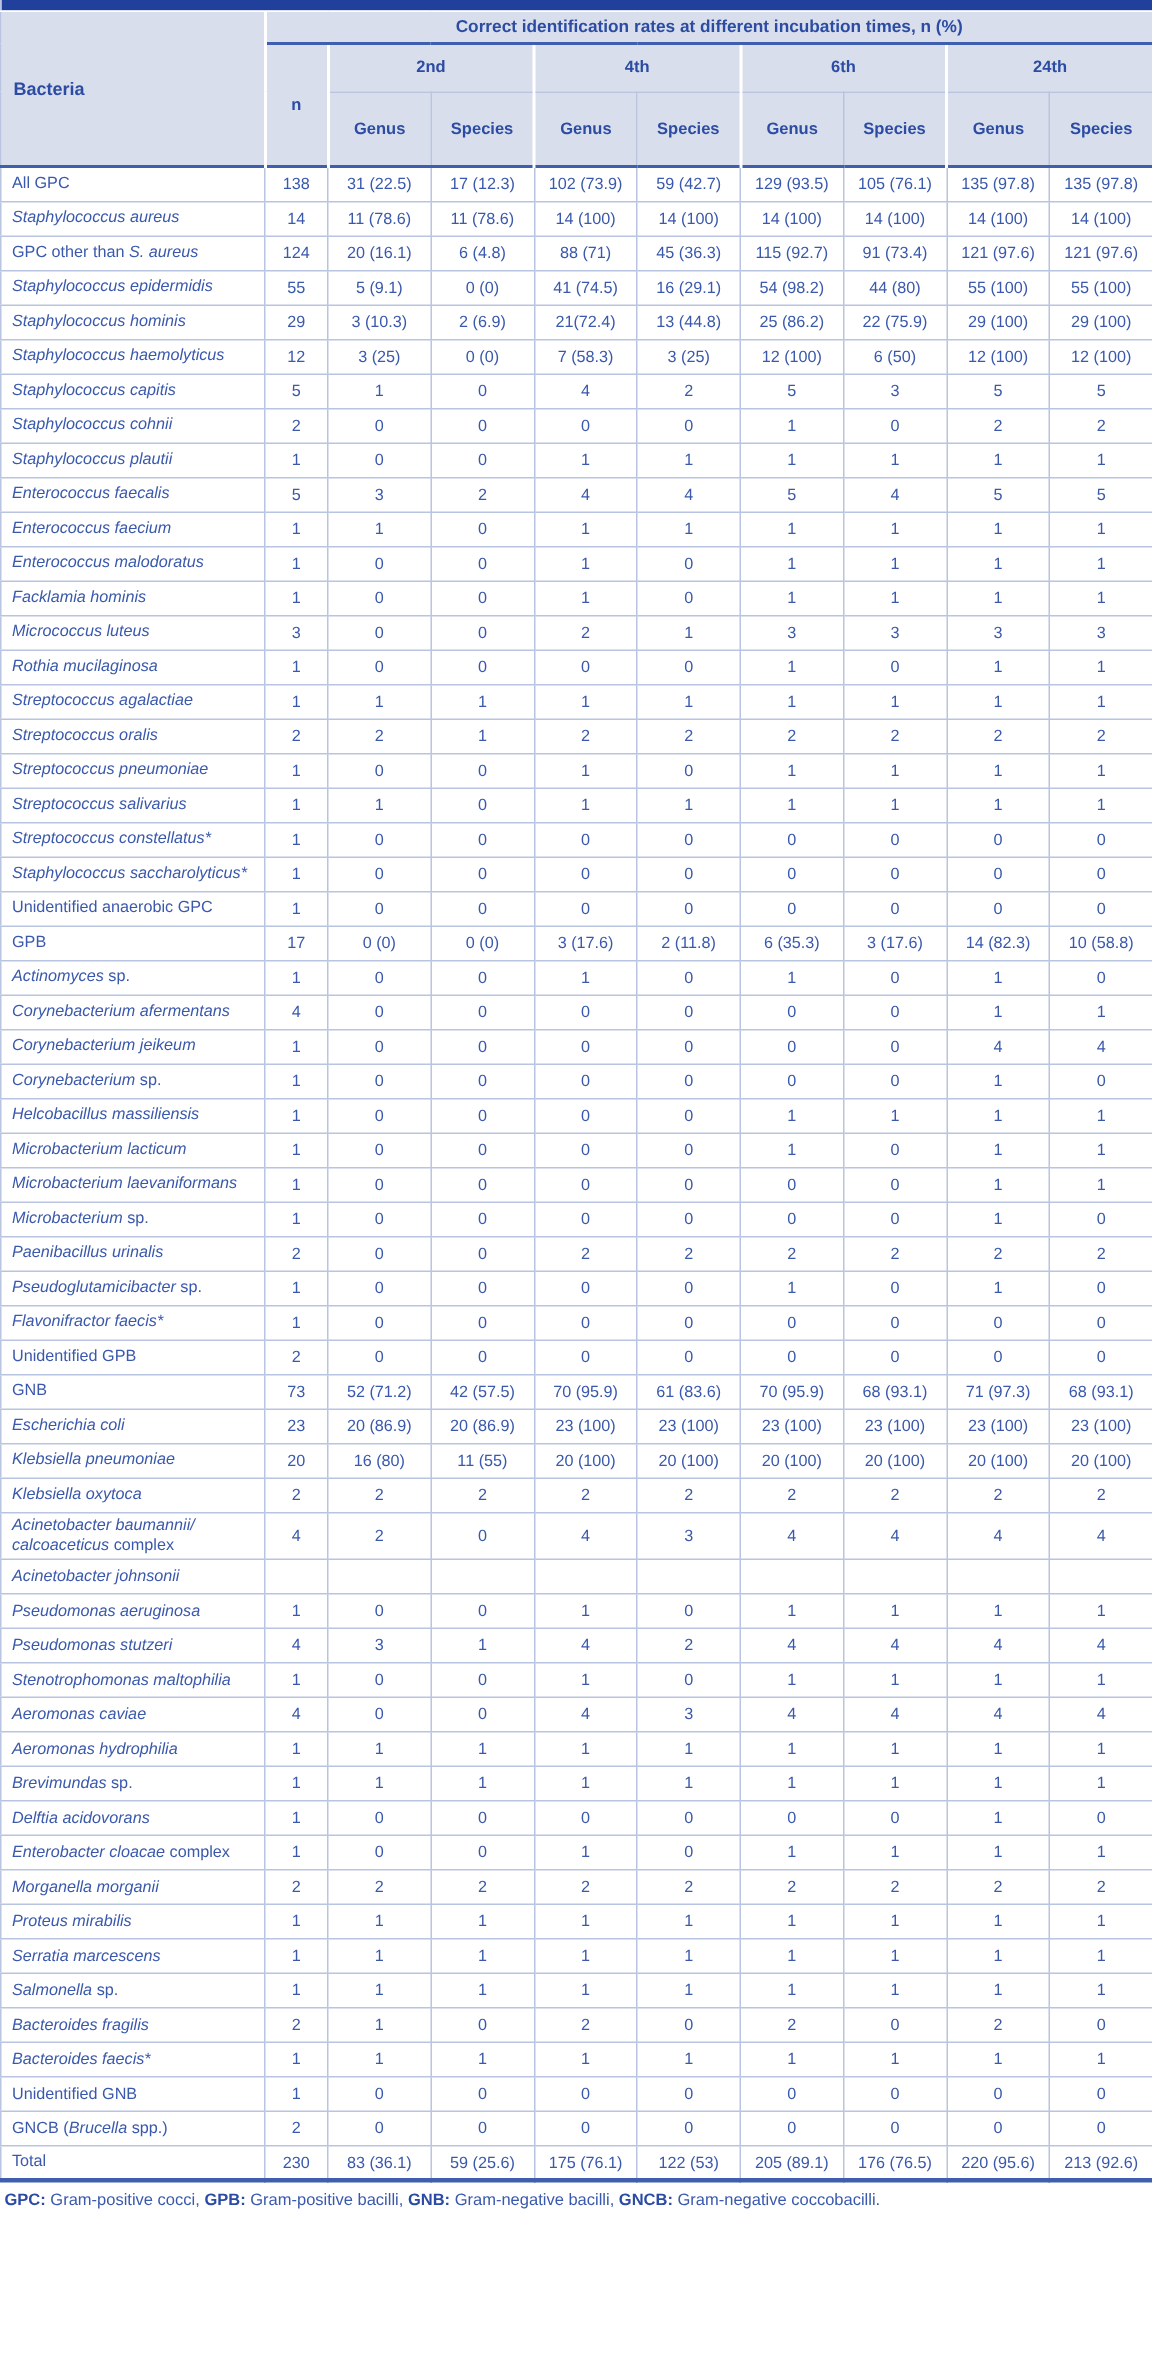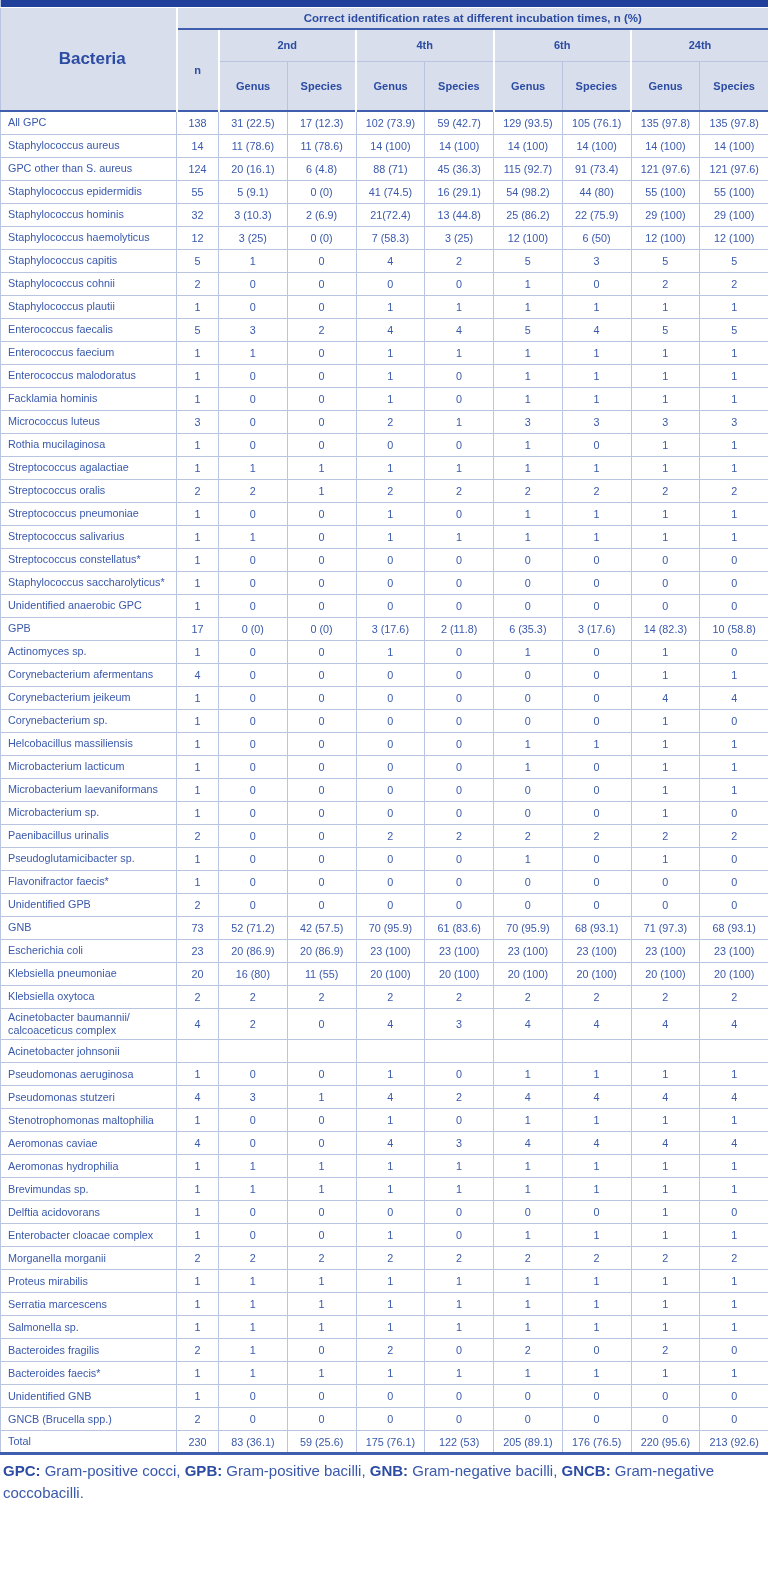--- a/index.html
+++ b/index.html
@@ -41,24 +41,24 @@
   }
   .h-title{
     background:var(--hbg);
     height:22px;
     border-bottom:2px solid var(--medium);
     text-align:center;
     font-size:11.5px;
   }
   .h-bact{
     background:var(--hbg);
-    text-align:center;
+    text-align:left;
     padding-left:8px;
     border-right:2px solid #ffffff;
-    font-size:17px;
+    font-size:12px;
     margin-left:39px;
   }
   .h-n{
     background:var(--hbg);
     border-right:2px solid #ffffff;
     text-align:center;
   }
   .h-grp{
     background:var(--hbg);
     height:32px;
@@ -85,24 +85,24 @@
   }
   tbody tr:first-child td{border-top:2px solid var(--medium);}
   tbody td:first-child{border-left:none;}
   tbody td:last-child{border-right:none;}
   .c-name{
     text-align:left;
     padding:2px 5px 2px 7px;
     line-height:1.25;
   }
   .c-val{text-align:center;padding:1px 2px;}
-  .it{}
+  .it{font-style:italic;}
   .footnotes{
     padding:5px 3px 4px 3px;
-    font-size:15px;
+    font-size:11px;
     line-height:1.42;
     color:var(--txt);
   }
   .footnotes b{color:var(--txt-bold);}
 </style>
 </head>
 <body>
 
 <table class="tbl">
   <colgroup>
@@ -187,21 +187,21 @@
         <td class="c-val">0 (0)</td>
         <td class="c-val">41 (74.5)</td>
         <td class="c-val">16 (29.1)</td>
         <td class="c-val">54 (98.2)</td>
         <td class="c-val">44 (80)</td>
         <td class="c-val">55 (100)</td>
         <td class="c-val">55 (100)</td>
       </tr>
       <tr>
         <td class="c-name"><span class="it">Staphylococcus hominis</span></td>
-        <td class="c-val">32</td>
+        <td class="c-val">29</td>
         <td class="c-val">3 (10.3)</td>
         <td class="c-val">2 (6.9)</td>
         <td class="c-val">21(72.4)</td>
         <td class="c-val">13 (44.8)</td>
         <td class="c-val">25 (86.2)</td>
         <td class="c-val">22 (75.9)</td>
         <td class="c-val">29 (100)</td>
         <td class="c-val">29 (100)</td>
       </tr>
       <tr>

